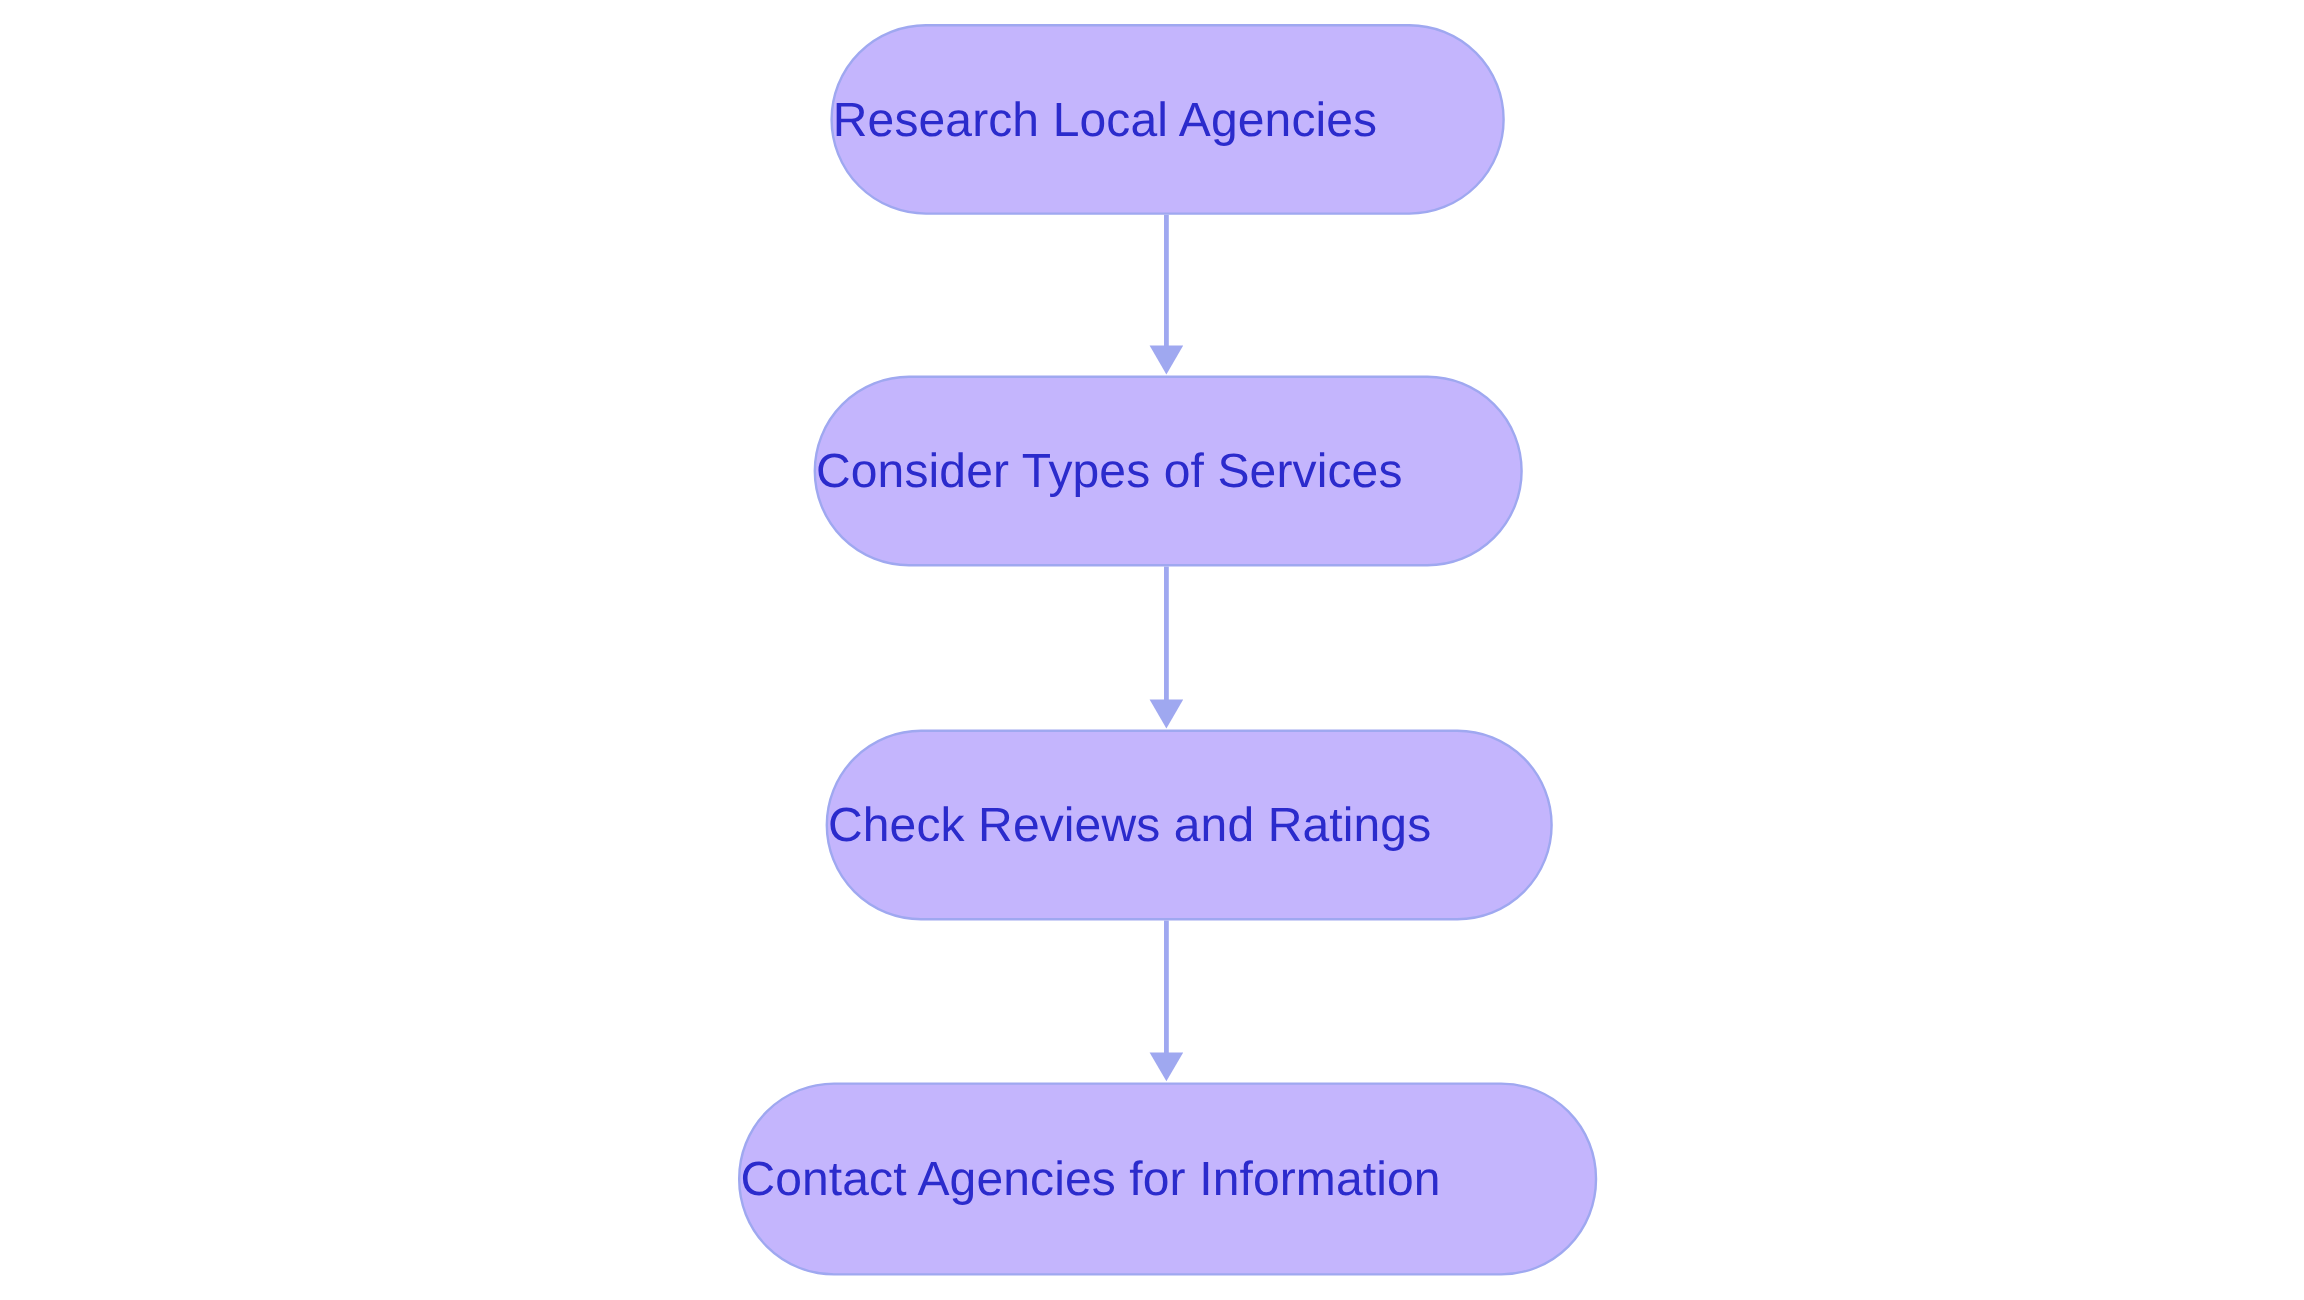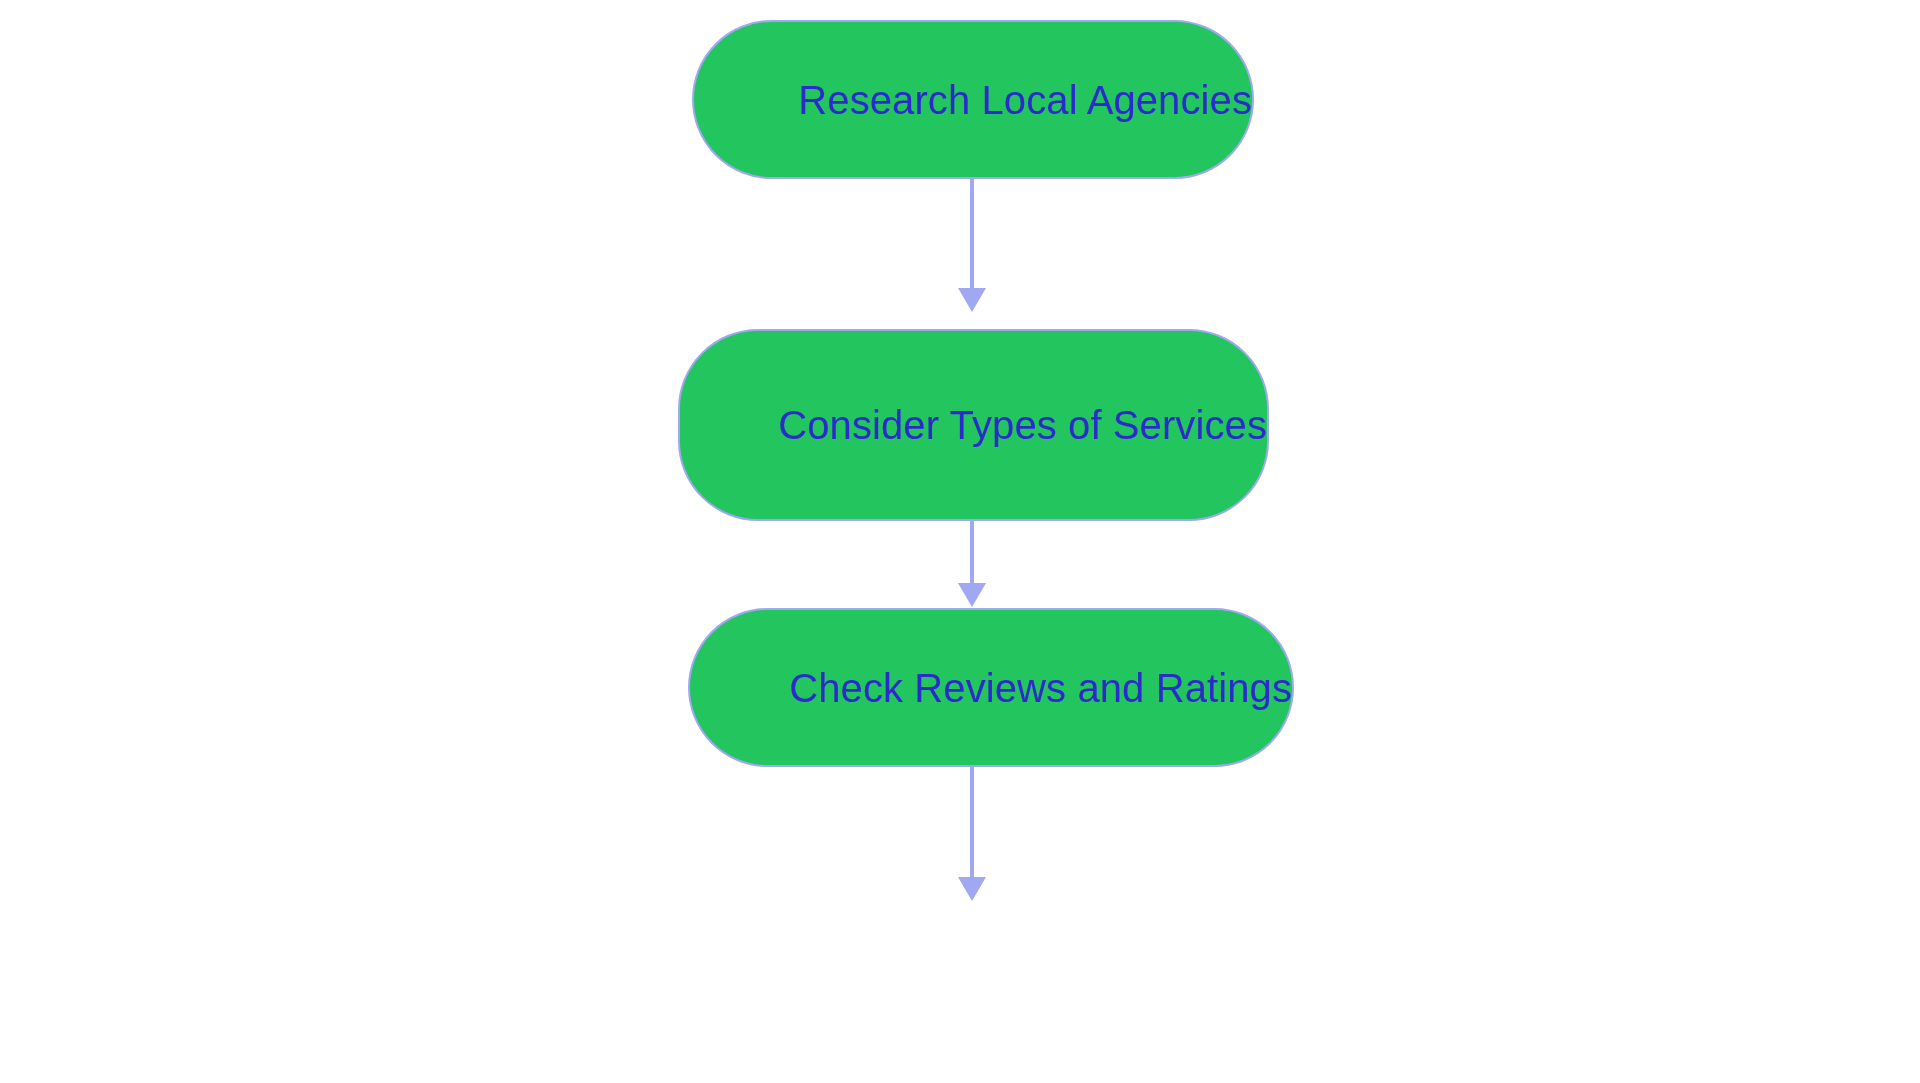--- a/index.html
+++ b/index.html
@@ -40,40 +40,40 @@
     width: 1920px;
     height: 1083px;
     z-index: 2;
   }
 
   .flow-node {
     position: absolute;
     box-sizing: border-box;
     display: flex;
     align-items: center;
-    justify-content: flex-end;
-    background: #22c55e;
+    justify-content: flex-start;
+    background: #c4b5fd;
     border: 2px solid #9fa8f0;
     border-radius: 80px;
   }
 
   .flow-node-label {
     font-family: "Liberation Sans", sans-serif;
     font-size: 40px;
     font-weight: 400;
     line-height: 1;
     color: #2b2bcc;
     white-space: nowrap;
     letter-spacing: 0.1px;
     user-select: none;
   }
 
   
   #node-0 { left: 692px;  top: 20px;   width: 562px;  height: 159px; }
-  #node-1 { left: 678px;  top: 313px;  width: 591px;  height: 192px; margin-top: 16px; }
+  #node-1 { left: 678px;  top: 313px;  width: 591px;  height: 159px; }
   #node-2 { left: 688px;  top: 608px;  width: 606px;  height: 159px; }
   #node-3 { left: 615px;  top: 902px;  width: 716px;  height: 161px; }
 </style>
 </head>
 <body>
 
 <div id="flow-canvas">
 
   <svg id="connector-layer" viewBox="0 0 1920 1083" width="1920" height="1083" aria-hidden="true">
 
@@ -100,15 +100,18 @@
     </div>
 
     <div class="flow-node" id="node-1">
       <span class="flow-node-label">Consider Types of Services</span>
     </div>
 
     <div class="flow-node" id="node-2">
       <span class="flow-node-label">Check Reviews and Ratings</span>
     </div>
 
+    <div class="flow-node" id="node-3">
+      <span class="flow-node-label">Contact Agencies for Information</span>
+    </div>
 
   </div>
 </div>
 
 </body></html>

